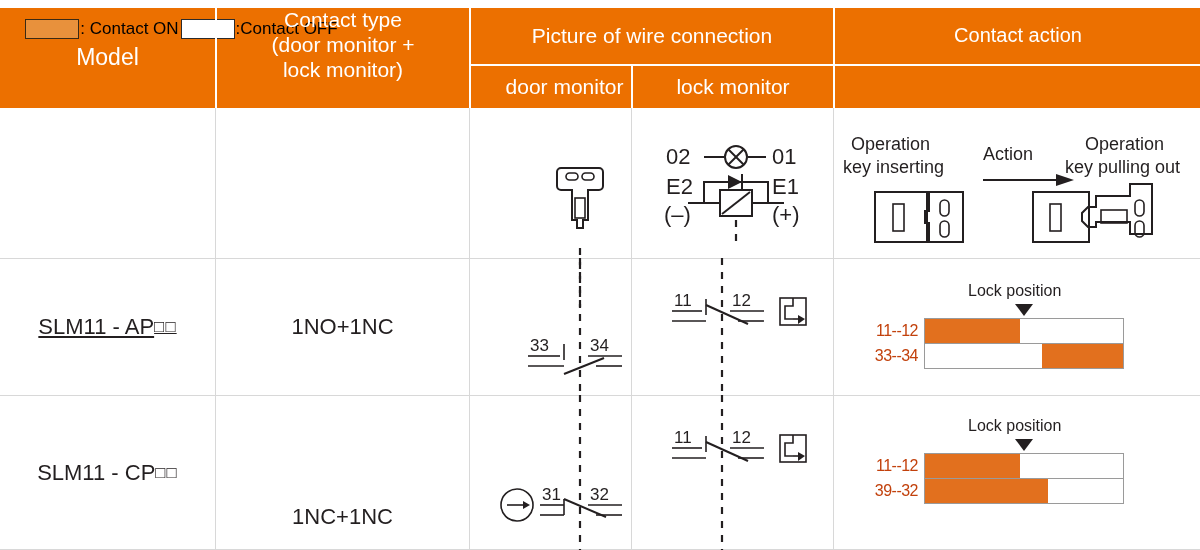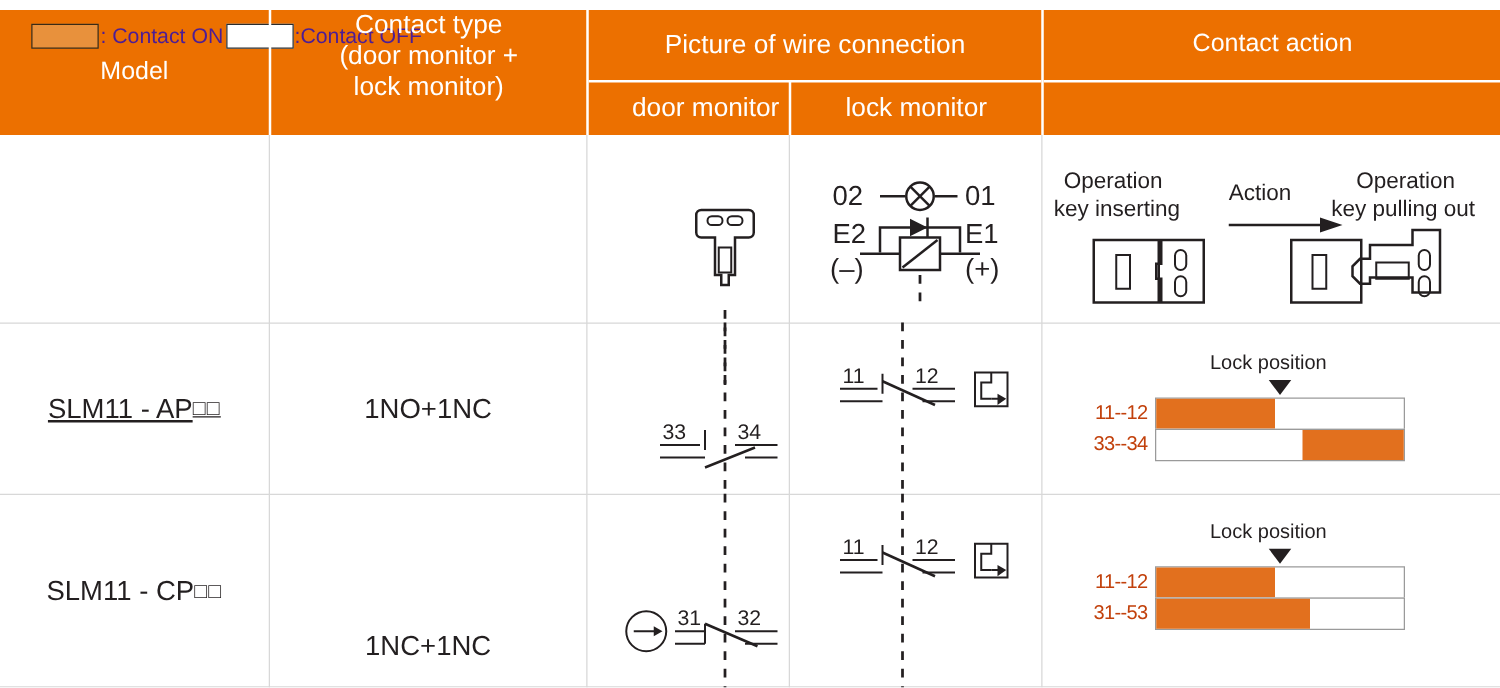--- a/index.html
+++ b/index.html
@@ -45,29 +45,29 @@
     width: 2px;
     height: 100px;
     background: #ffffff;
   }
   .hdiv-h {
     position: absolute;
     height: 2px;
     background: #ffffff;
   }
 
-  .h-model      { left: 0;    top: 0;  width: 215px; height: 100px; font-size: 20px; }
+  .h-model      { left: 0;    top: 0;  width: 215px; height: 100px; font-size: 23px; }
   .h-ctype      { left: 217px;top: 0;  width: 252px; height: 75px; font-size: 21px; }
   .h-picture    { left: 471px;top: 0;  width: 362px; height: 56px;  font-size: 21px; }
   .h-door       { left: 471px;top: 58px;width: 160px;height: 42px;  font-size: 21px; padding-left: 27px; }
   .h-lock       { left: 633px;top: 58px;width: 200px;height: 42px;  font-size: 21px; }
   .h-action     { left: 835px;top: 0;  width: 366px; height: 56px;  font-size: 20px; }
   .h-legend     { left: 835px;top: 58px;width: 365px; height: 42px;
                   display: flex; align-items: center; justify-content: center;
-                  font-size: 17px; color: #4c1d95; }
+                  font-size: 17px; color: #000000; }
 
   .legend-sw {
     display: inline-block;
     width: 54px; height: 20px;
     border: 1.5px solid #3a2a14;
     box-sizing: border-box;
     vertical-align: middle;
   }
   .legend-sw.on  { background: #e8913c; }
   .legend-sw.off { background: #ffffff; border-color: #2b2b2b; }
@@ -378,20 +378,20 @@
     <div class="marker" style="left:157px;top:22px;"></div>
 
     <div class="bar-row" style="left:0;top:36px;">
       <div class="bar-label">11--12</div>
       <div class="bar-track">
         <div class="bar-fill" style="left:0;width:48%;"></div>
       </div>
     </div>
 
     <div class="bar-row" style="left:0;top:61px;">
-      <div class="bar-label">31--53</div>
+      <div class="bar-label">39--32</div>
       <div class="bar-track">
         <div class="bar-fill" style="left:0;width:62%;"></div>
       </div>
     </div>
   </div>
 
 </div>
 
 </body></html>

